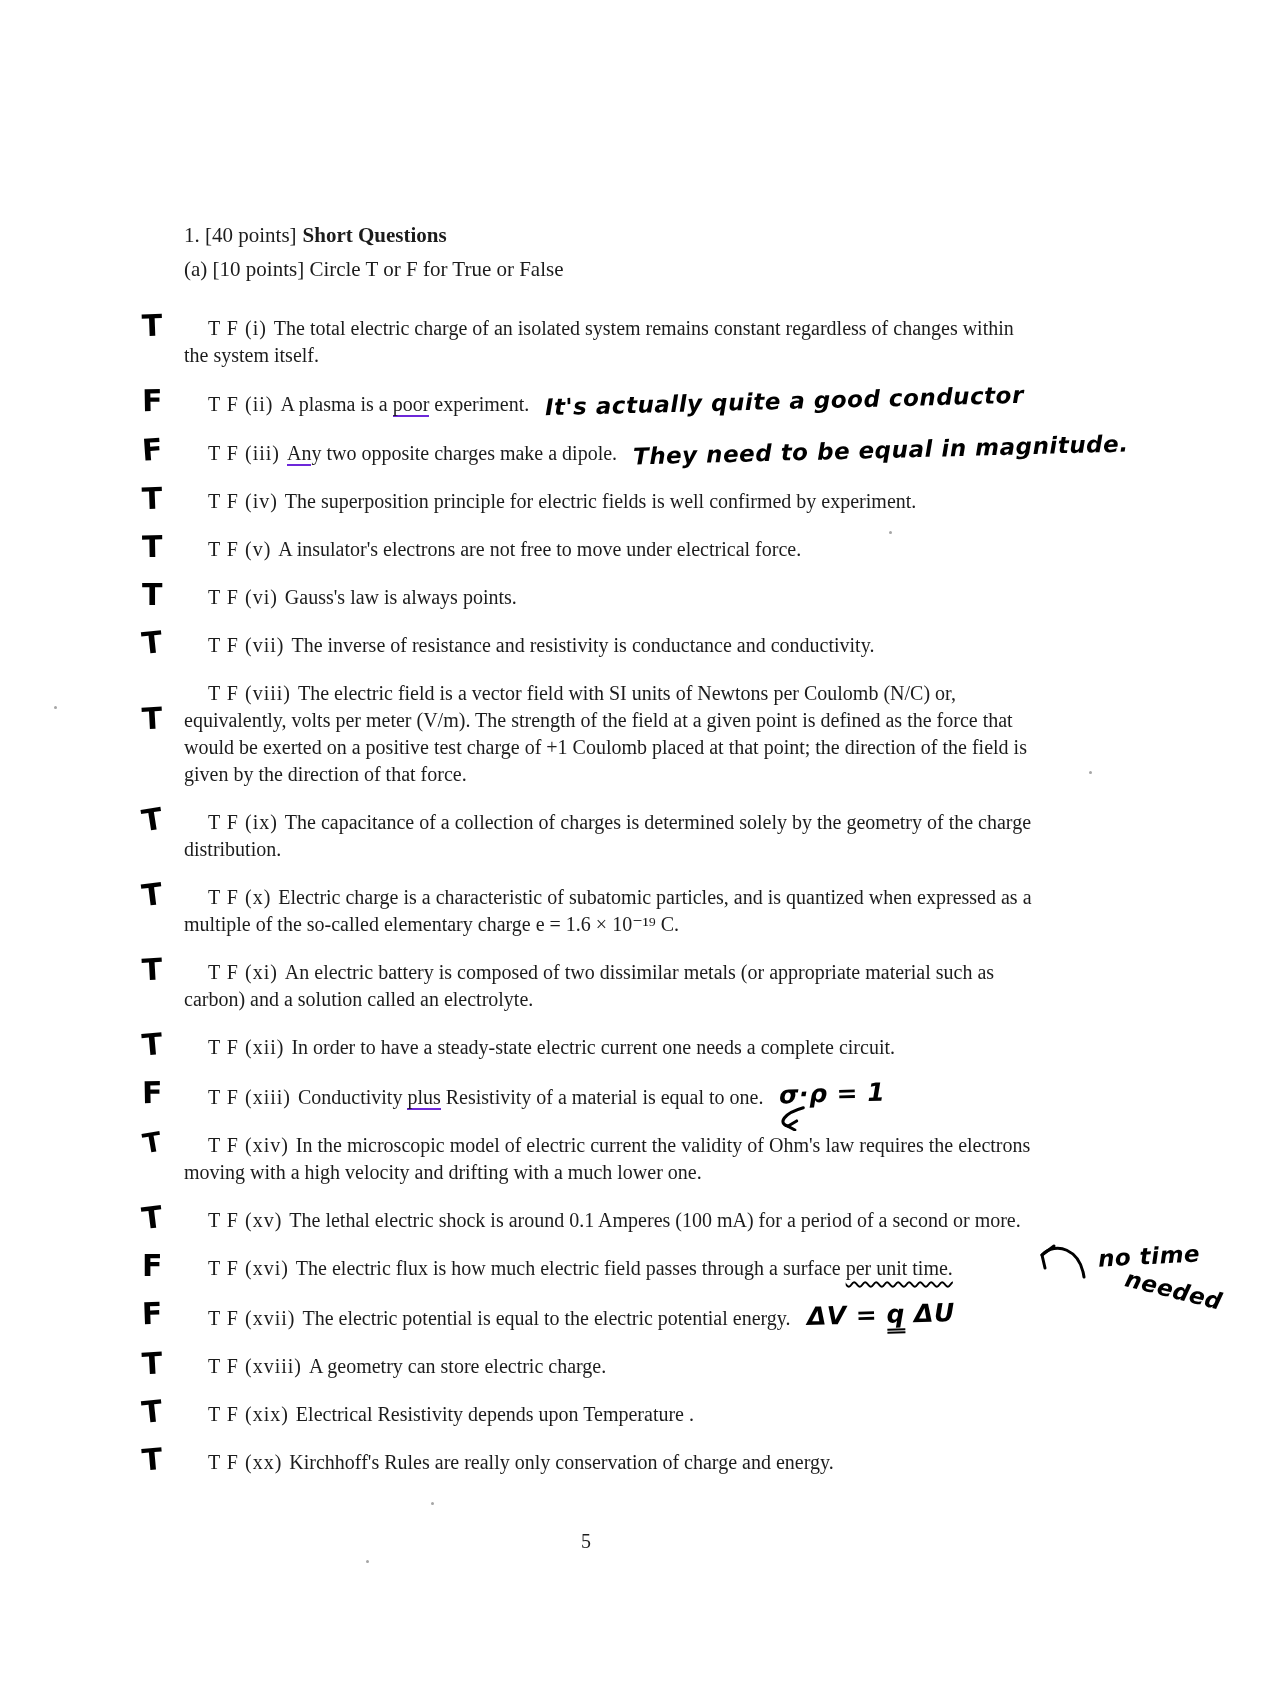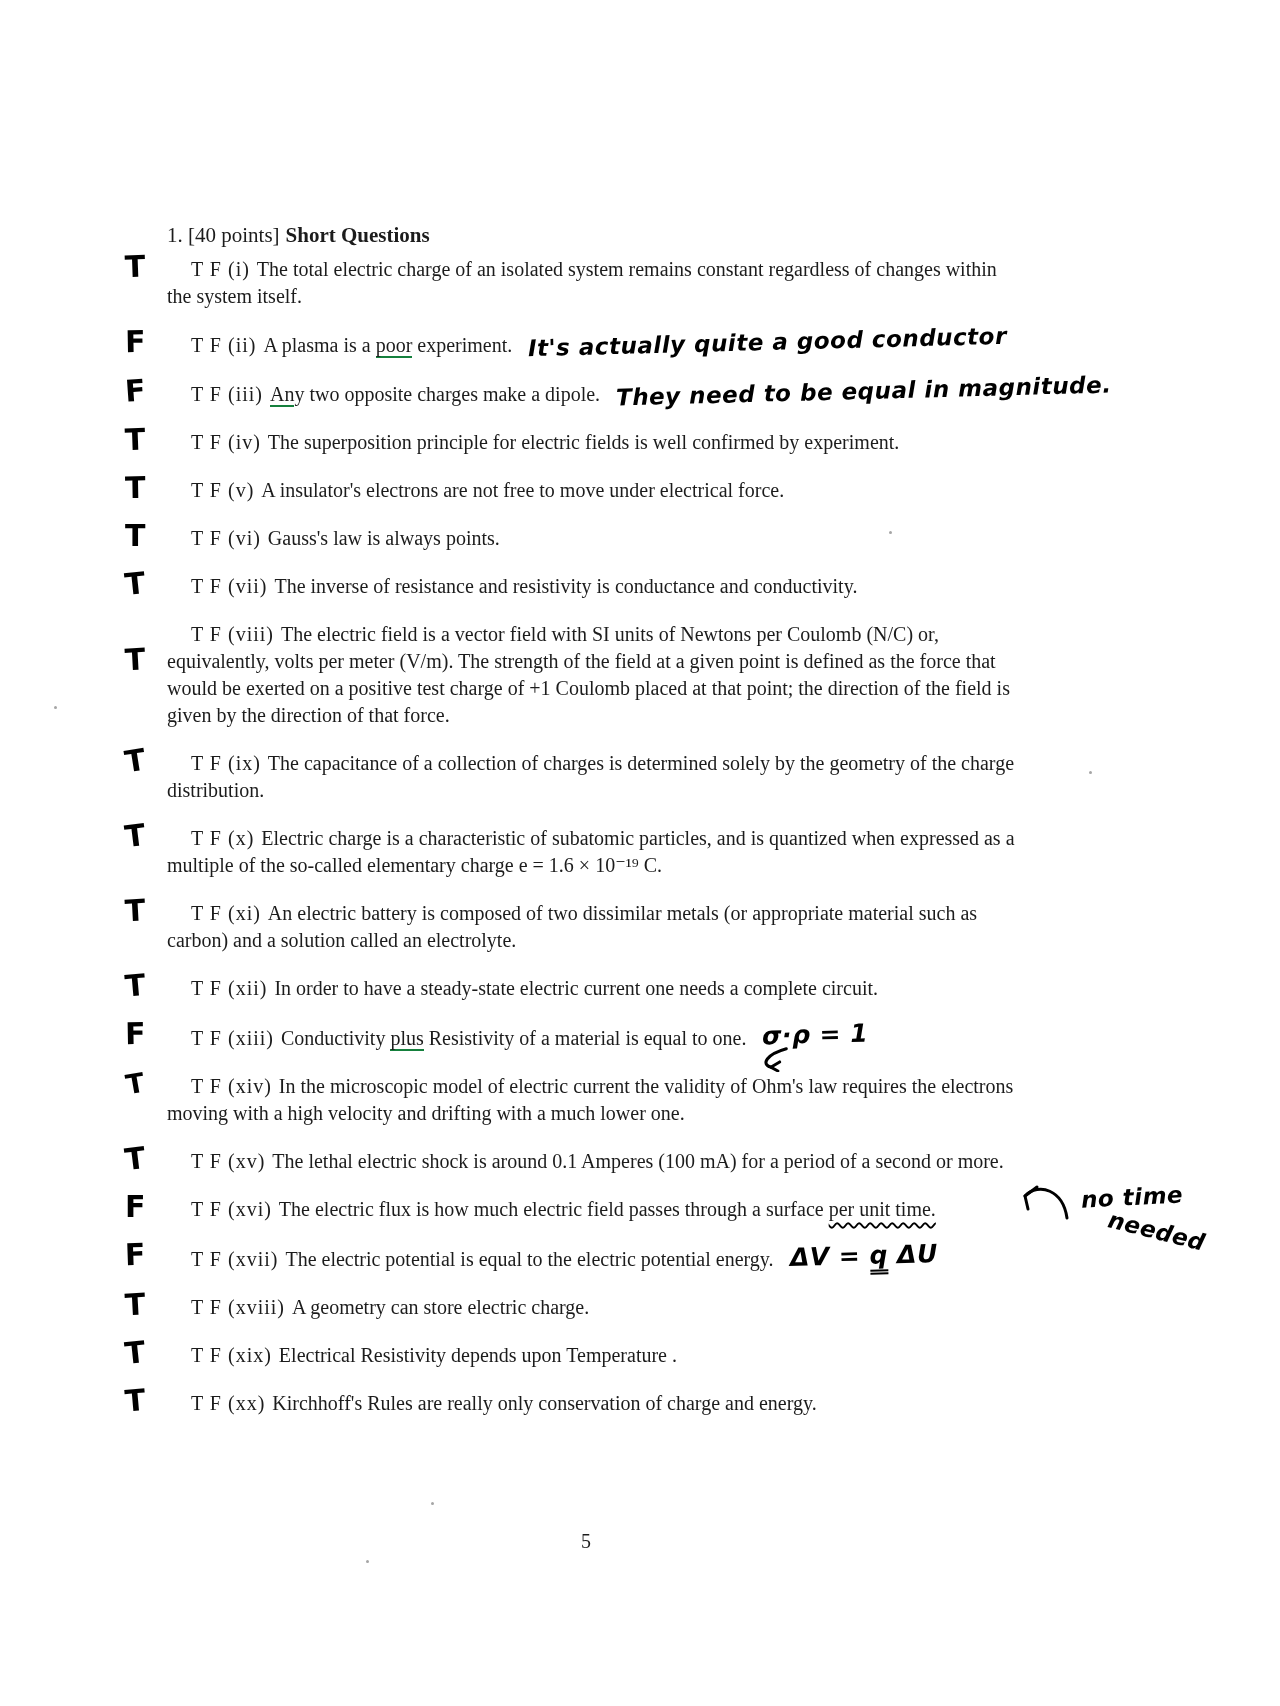--- a/index.html
+++ b/index.html
@@ -1,29 +1,29 @@
 <!DOCTYPE html>
 <html><head>
 <meta charset="utf-8">
 <style>
   html,body{margin:0;padding:0;background:#ffffff;}
   .page{position:relative;width:1280px;height:1706px;background:#ffffff;overflow:hidden;
         font-family:"Liberation Serif","DejaVu Serif",serif;color:#1c1c1c;}
-  .content{position:absolute;left:167px;top:222px;width:852px;}
+  .content{position:absolute;left:184px;top:222px;width:852px;}
   .h1,.h2{font-size:21px;line-height:27px;font-weight:400;margin:0;}
   .h1{margin-bottom:7px;}
   .h1 .ttl{font-weight:700;margin-left:6px;}
   .h2{margin-bottom:32px;}
   .q{position:relative;margin-bottom:21px;font-size:20px;line-height:27px;}
   .q p{margin:0;}
   .q.nowrap p{white-space:nowrap;}
   .qlabel{margin-right:7px;letter-spacing:1px;margin-left:24px;}
   .mark{position:absolute;left:-42px;top:-4px;font-family:"DejaVu Sans",sans-serif;
         font-weight:700;font-size:30px;line-height:1;color:#000;}
-  .u{border-bottom:2px solid #15803d;}
+  .u{border-bottom:2px solid #6d28d9;}
   .wavy{text-decoration:underline;text-decoration-style:wavy;text-decoration-thickness:2px;
         text-decoration-color:#000;text-underline-offset:6px;}
   .hw{font-family:"DejaVu Sans",sans-serif;font-weight:700;font-style:italic;
       font-size:23px;color:#000;letter-spacing:.5px;white-space:nowrap;}
   .ann-inline{display:inline-block;margin-left:16px;transform:rotate(-1.5deg) translateY(-2px);}
   .ann-math{font-size:25px;position:relative;}
   .dq{border-bottom:5px double #000;}
   .xiii-curl{position:absolute;left:-4px;top:24px;}
   .xvi-ann{position:absolute;left:838px;top:-22px;width:320px;height:90px;}
   .xvi-arrow{position:absolute;left:0;top:8px;}
@@ -32,20 +32,21 @@
   .pageno{position:absolute;left:556px;top:1530px;width:60px;text-align:center;font-size:20px;}
   .speck{position:absolute;width:3px;height:3px;border-radius:50%;background:#8f8f8f;opacity:.8;}
 </style>
 </head>
 <body>
 
 <div class="page">
   <div class="content">
 
     <p class="h1"><span>1. [40 points]</span><span class="ttl">Short Questions</span></p>
+    <p class="h2">(a) [10 points] Circle T or F for True or False</p>
 
     <div class="q">
       <span class="mark" style="transform:rotate(-2deg)">T</span>
       <p><span class="qlabel">T F (i)</span><span>The total electric charge of an isolated system remains constant regardless of changes within the system itself.</span></p>
     </div>
 
     <div class="q nowrap">
       <span class="mark" style="transform:rotate(-1deg)">F</span>
       <p><span class="qlabel">T F (ii)</span><span>A plasma is a </span><span class="u">poor</span><span> experiment.</span><span class="hw ann-inline">It's actually quite a good conductor</span></p>
     </div>

